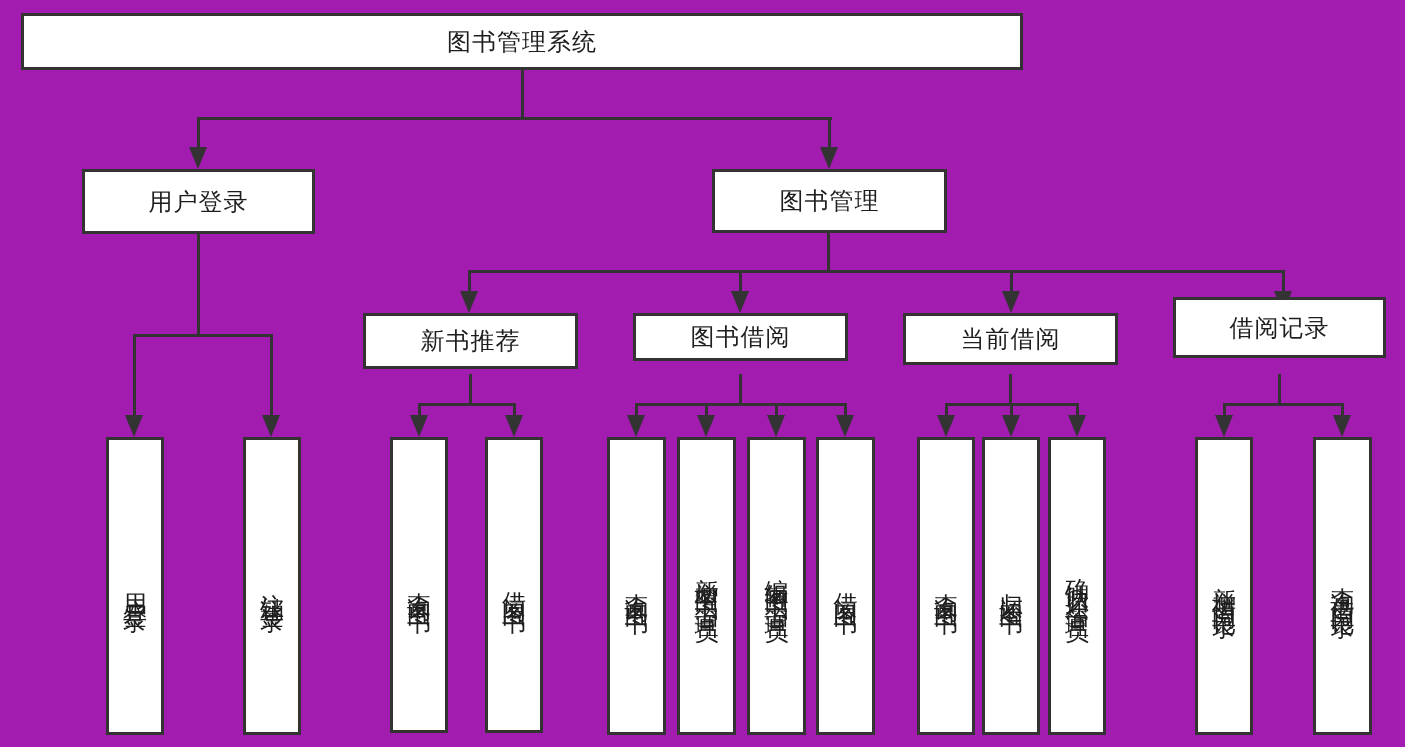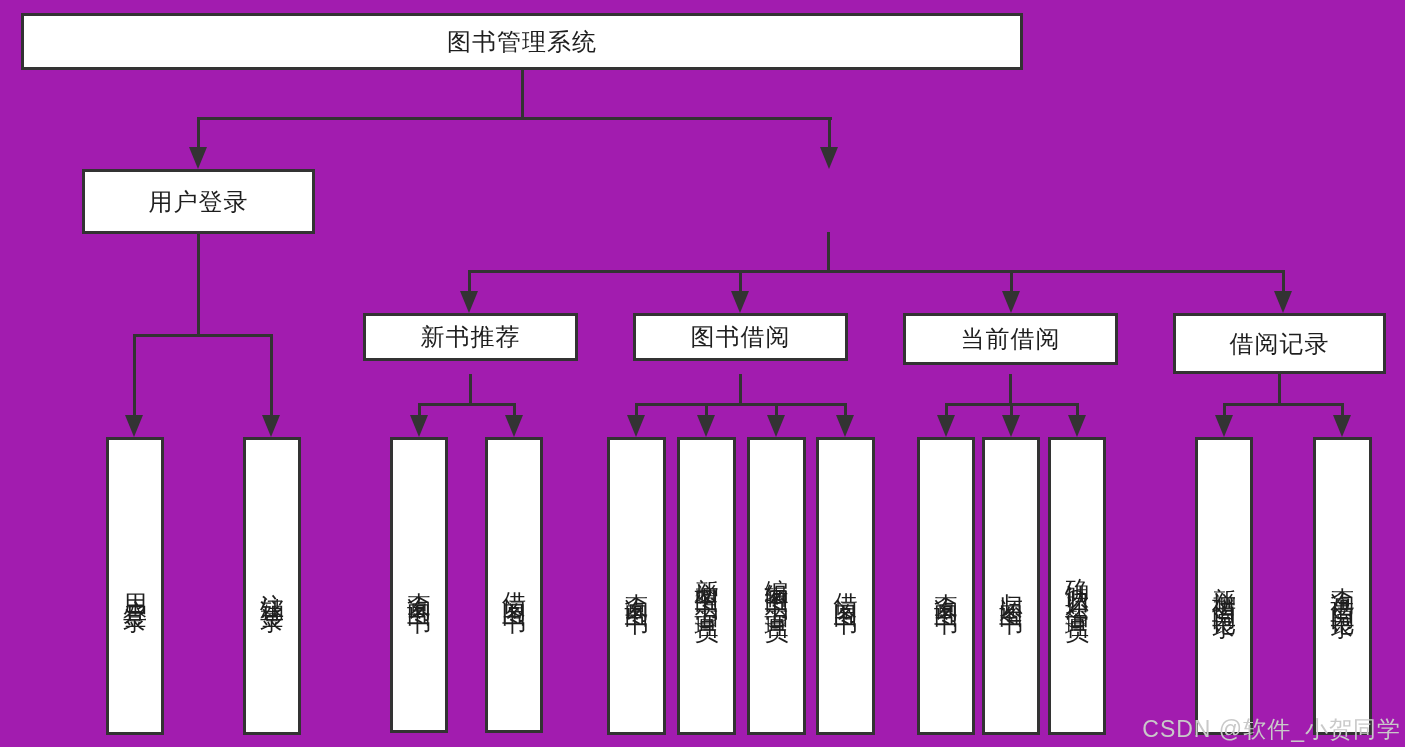--- a/index.html
+++ b/index.html
@@ -110,31 +110,34 @@
   <div class="line" style="left:1341px;top:403px;width:3px;height:16px"></div>
   <div class="arrow" style="left:1333px;top:415px"></div>
 
   <div class="box hbox" style="left:21px;top:13px;width:1002px;height:57px">
     <span>图书管理系统</span>
   </div>
 
   <div class="box hbox" style="left:82px;top:169px;width:233px;height:65px">
     <span>用户登录</span>
   </div>
+  <div class="box hbox" style="left:712px;top:169px;width:235px;height:64px">
+    <span>图书管理</span>
+  </div>
 
-  <div class="box hbox" style="left:363px;top:313px;width:215px;height:48px">
+  <div class="box hbox" style="left:363px;top:313px;width:215px;height:56px">
     <span>新书推荐</span>
   </div>
   <div class="box hbox" style="left:633px;top:313px;width:215px;height:48px">
     <span>图书借阅</span>
   </div>
   <div class="box hbox" style="left:903px;top:313px;width:215px;height:52px">
     <span>当前借阅</span>
   </div>
-  <div class="box hbox" style="left:1173px;top:313px;width:213px;height:61px">
+  <div class="box hbox" style="left:1173px;top:297px;width:213px;height:61px">
     <span>借阅记录</span>
   </div>
 
   <div class="box vbox" style="left:106px;top:437px;width:58px;height:298px">
     <span>用户登录</span>
   </div>
   <div class="box vbox" style="left:243px;top:437px;width:58px;height:298px">
     <span>注销登录</span>
   </div>
 
@@ -168,14 +171,13 @@
     <span>确认归还（管理员）</span>
   </div>
 
   <div class="box vbox" style="left:1195px;top:437px;width:58px;height:298px">
     <span>新增借阅记录</span>
   </div>
   <div class="box vbox" style="left:1313px;top:437px;width:59px;height:298px">
     <span>查询借阅记录</span>
   </div>
 
-  <div class="watermark">CSDN @软件_小贺同学</div>
 </div>
 
 </body></html>

